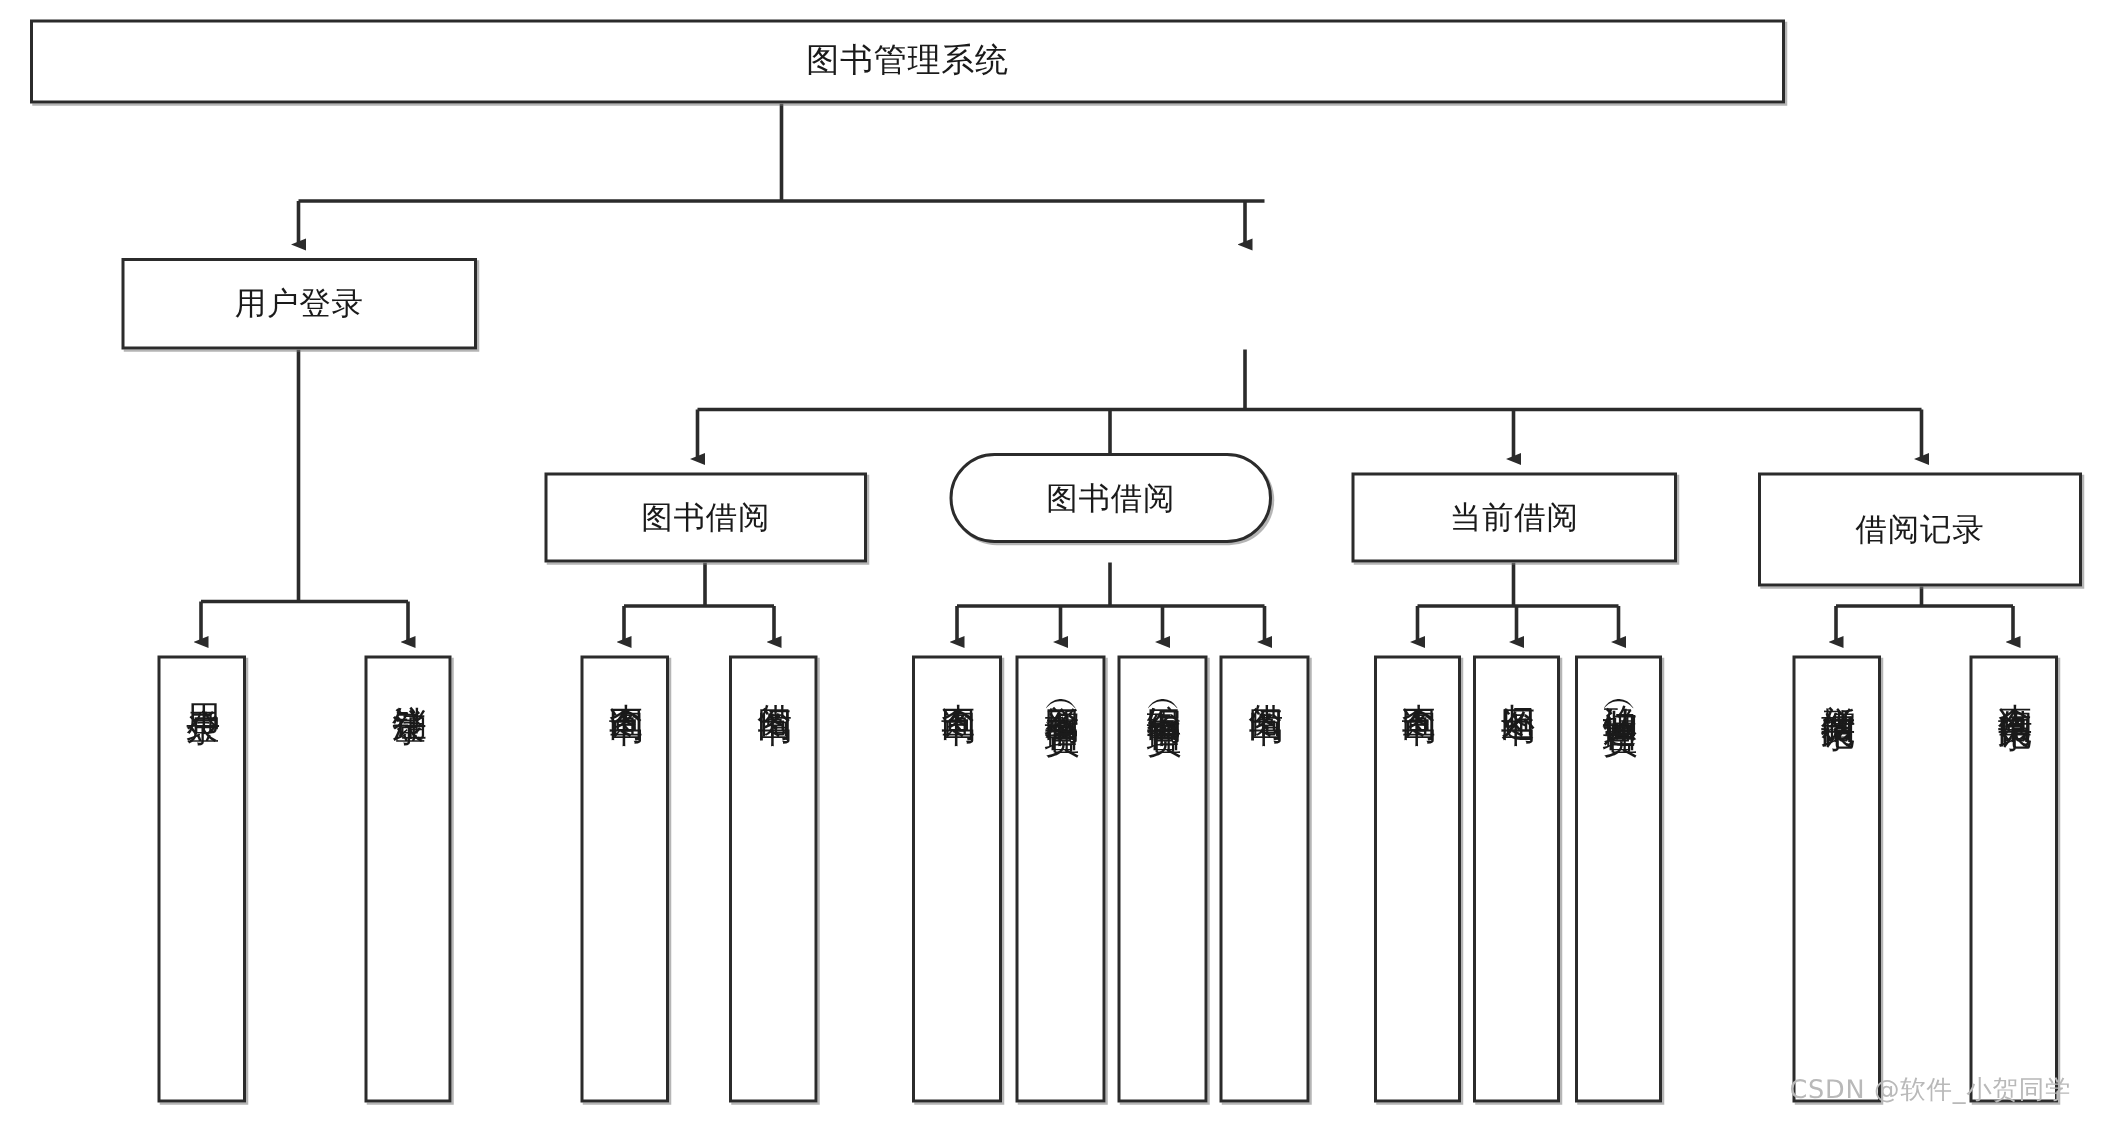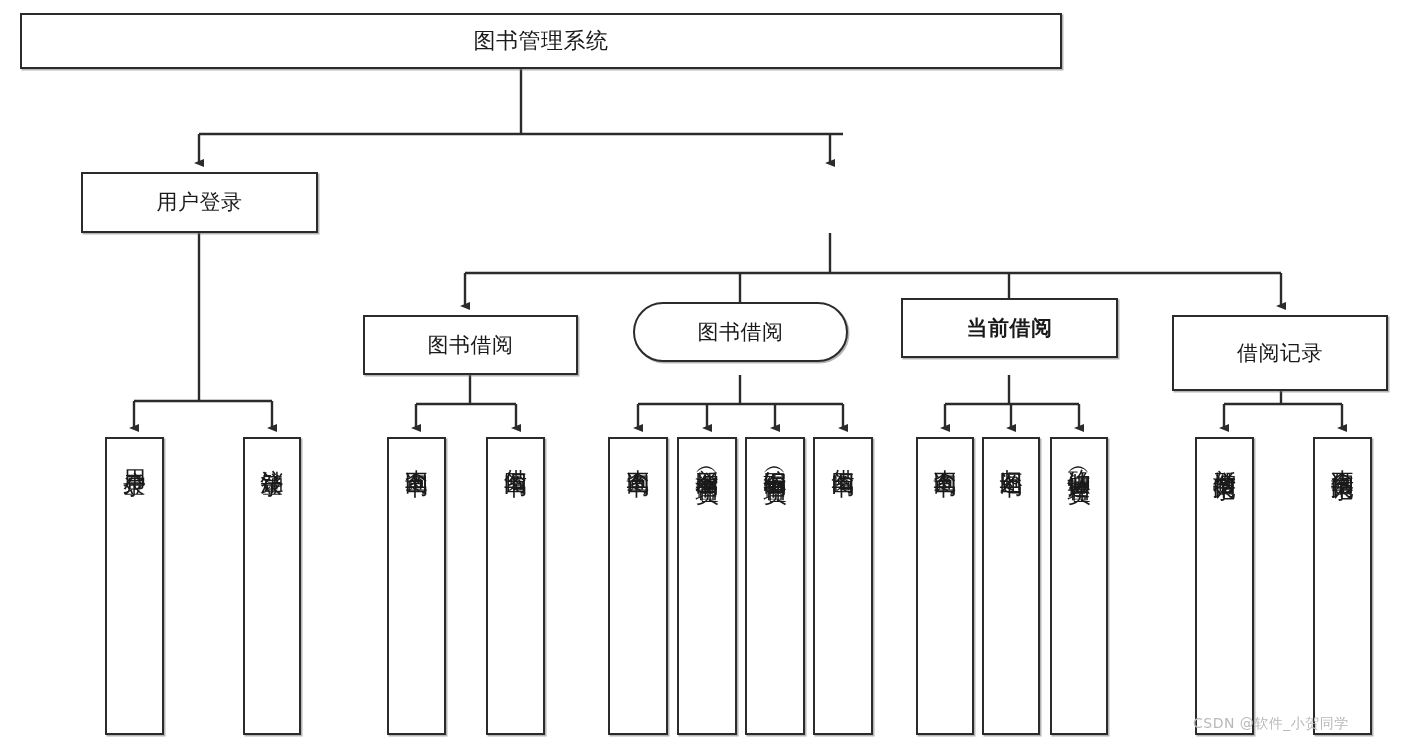--- a/index.html
+++ b/index.html
@@ -57,21 +57,21 @@
   .node.v .lbl {
     writing-mode: vertical-rl;
     text-orientation: upright;
     font-size: 23px;
     line-height: 1.0;
     letter-spacing: 2px;
     white-space: nowrap;
   }
   .watermark {
     position: absolute;
-    font-size: 14px;
+    font-size: 17px;
     color: #b9b9b9;
     white-space: nowrap;
     z-index: 5;
     letter-spacing: 0.5px;
   }
 </style>
 </head>
 <body>
 
 <div id="canvas">
@@ -119,35 +119,35 @@
       <path d="M1011,404 L1011,428" marker-end="url(#arrow)"></path>
       <path d="M1079,404 L1079,428" marker-end="url(#arrow)"></path>
 
       <path d="M1281,375 L1281,404"></path>
       <path d="M1224,404 L1342,404"></path>
       <path d="M1224,404 L1224,428" marker-end="url(#arrow)"></path>
       <path d="M1342,404 L1342,428" marker-end="url(#arrow)"></path>
     </g>
   </svg>
 
-  <div class="node h root" style="left:20px; top:13px; width:1042px; height:56px;">
+  <div class="node h root" style="left:20px; top:13px; width:1170px; height:56px;">
     <span class="lbl">图书管理系统</span>
   </div>
 
   <div class="node h" style="left:81px; top:172px; width:237px; height:61px;">
     <span class="lbl">用户登录</span>
   </div>
 
   <div class="node h" style="left:363px; top:315px; width:215px; height:60px;">
     <span class="lbl">图书借阅</span>
   </div>
   <div class="node h" style="left:633px; top:302px; width:215px; height:60px;border-radius:30px;">
     <span class="lbl">图书借阅</span>
   </div>
-  <div class="node h" style="left:901px; top:298px; width:217px; height:60px;font-weight:bold;">
+  <div class="node h" style="left:901px; top:315px; width:217px; height:60px;">
     <span class="lbl">当前借阅</span>
   </div>
   <div class="node h" style="left:1172px; top:315px; width:216px; height:76px;">
     <span class="lbl">借阅记录</span>
   </div>
 
   <div class="node v" style="left:105px; top:437px; width:59px; height:298px;">
     <span class="lbl">用户登录</span>
   </div>
   <div class="node v" style="left:243px; top:437px; width:58px; height:298px;">

